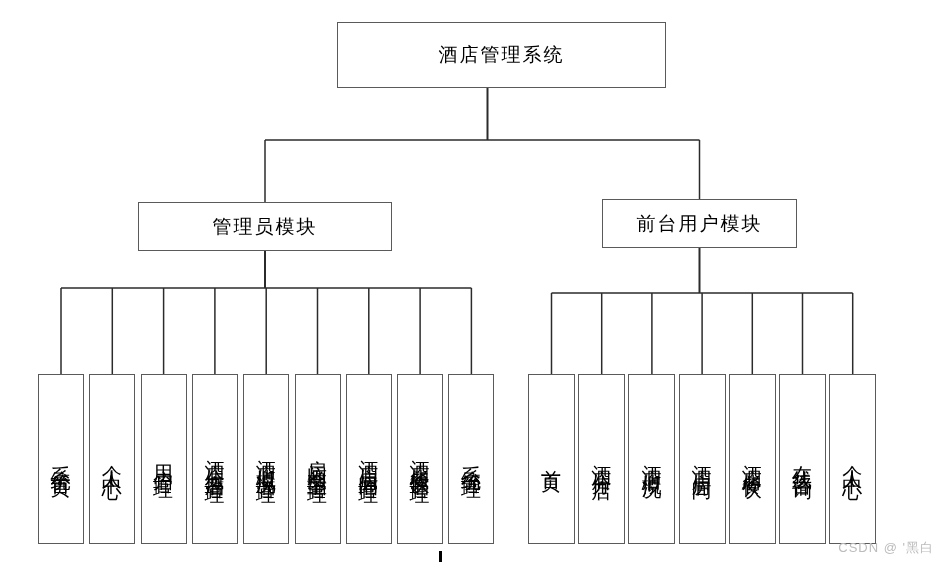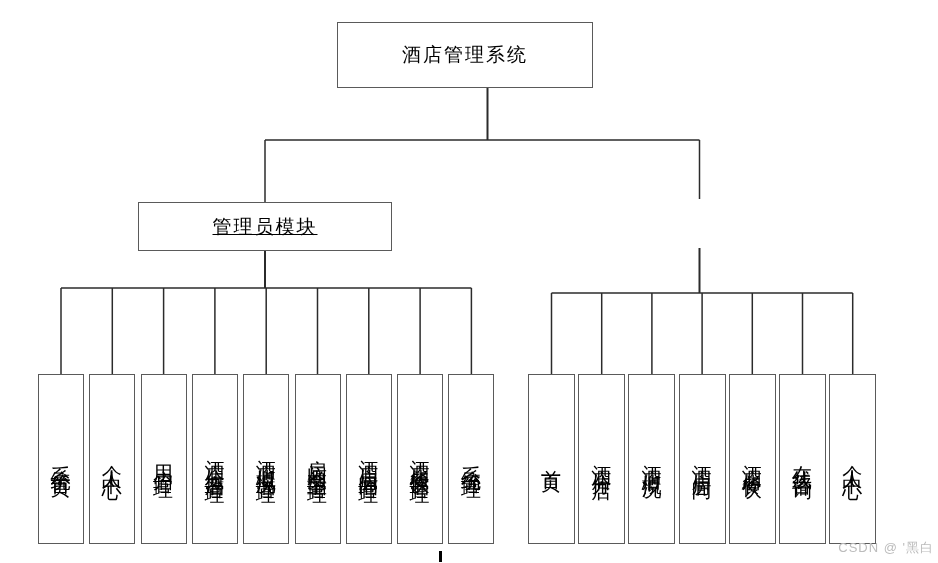--- a/index.html
+++ b/index.html
@@ -20,26 +20,26 @@
     position: absolute;
     background: #ffffff;
     border: 1.5px solid #5a5a5a;
     box-sizing: border-box;
     display: flex;
     align-items: center;
     justify-content: center;
     color: #000000;
   }
   .node.root {
-    left: 337px; top: 22px; width: 256px; height: 66px;
+    left: 337px; top: 22px; width: 329px; height: 66px;
     font-size: 19px; letter-spacing: 2px;
   }
   .node.branch-0 {
     left: 138px; top: 202px; width: 254px; height: 49px;
-    font-size: 19px; letter-spacing: 2px; text-decoration: underline;
+    font-size: 19px; letter-spacing: 2px;
   }
   .node.branch-1 {
     left: 602px; top: 199px; width: 195px; height: 49px;
     font-size: 19px; letter-spacing: 2px;
   }
   .node.leaf {
     writing-mode: vertical-rl;
     text-orientation: upright;
     font-size: 20px;
     letter-spacing: 5px;
@@ -93,20 +93,23 @@
     </svg>
 
   <div class="node root">
     <span>酒店管理系统</span>
   </div>
 
   <div class="node branch branch-0">
     <span>管理员模块</span>
   </div>
 
+  <div class="node branch branch-1">
+    <span>前台用户模块</span>
+  </div>
 
   <div class="node leaf" style="left: 38px; top: 374px; width: 46px; height: 170px;">系统首页</div>
     <div class="node leaf" style="left: 89.3px; top: 374px; width: 46px; height: 170px;">个人中心</div>
     <div class="node leaf" style="left: 140.6px; top: 374px; width: 46px; height: 170px;">用户管理</div>
     <div class="node leaf" style="left: 191.9px; top: 374px; width: 46px; height: 170px;">酒店分店管理</div>
     <div class="node leaf" style="left: 243.2px; top: 374px; width: 46px; height: 170px;">酒店概况管理</div>
     <div class="node leaf" style="left: 294.5px; top: 374px; width: 46px; height: 170px;">房间类型管理</div>
     <div class="node leaf" style="left: 345.8px; top: 374px; width: 46px; height: 170px;">酒店房间管理</div>
     <div class="node leaf" style="left: 397.1px; top: 374px; width: 46px; height: 170px;">酒店餐饮管理</div>
     <div class="node leaf" style="left: 448.4px; top: 374px; width: 46px; height: 170px;">系统管理</div>

